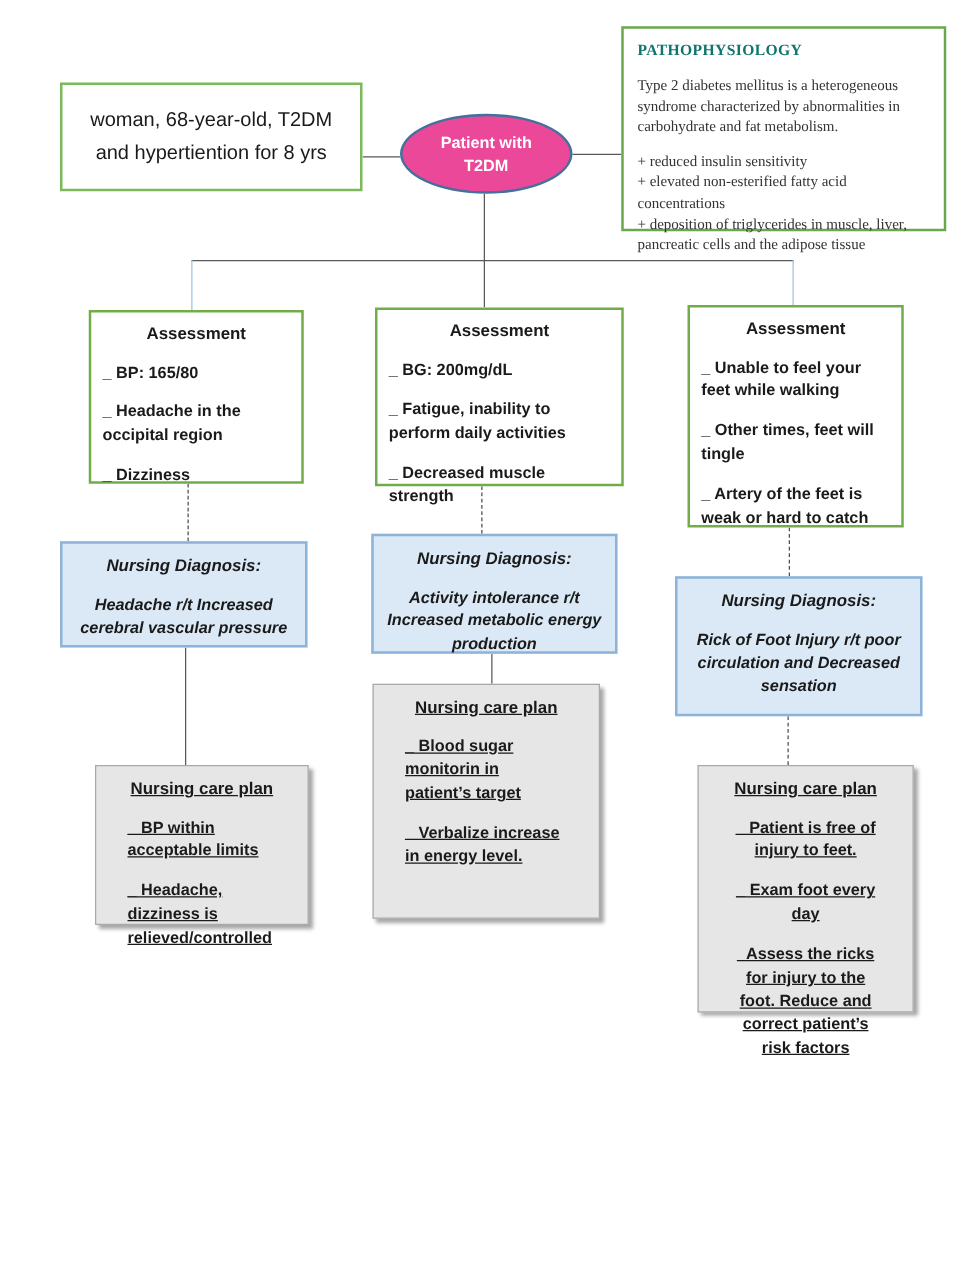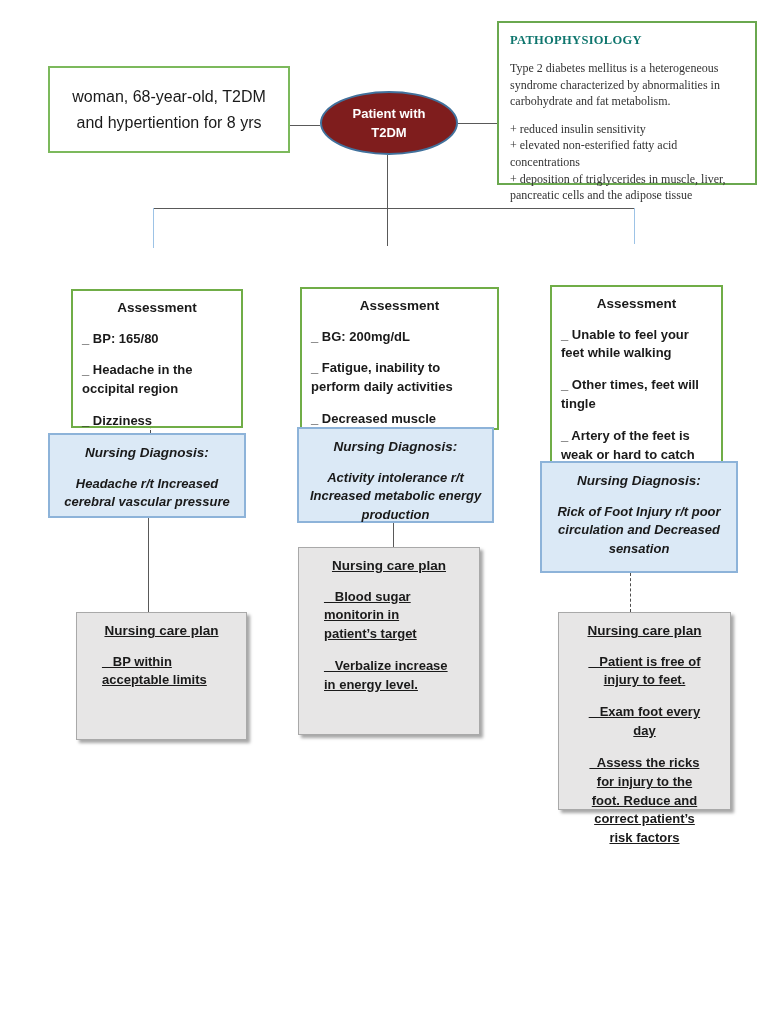--- a/index.html
+++ b/index.html
@@ -1,30 +1,30 @@
 <!DOCTYPE html>
 <html><head>
 <meta charset="utf-8">
 <style>
   html,body{margin:0;padding:0;background:#ffffff;}
   #canvas{
     position:relative;width:768px;height:1024px;background:#ffffff;overflow:hidden;
     font-family:"Liberation Sans","DejaVu Sans",sans-serif;color:#1a1a1a;
   }
   .abs{position:absolute;box-sizing:border-box;}
-  .assess-box{border:2px solid #70ad47;background:#ffffff;padding:7px 9px;font-weight:bold;font-size:13px;line-height:1.45;margin-top:41px;}
+  .assess-box{border:2px solid #70ad47;background:#ffffff;padding:7px 9px;font-weight:bold;font-size:13px;line-height:1.45;}
   .diag-box{border:2px solid #8db3d9;background:#dbe9f6;padding:8px 9px;font-weight:bold;font-size:13px;line-height:1.45;text-align:center;font-style:italic;}
   .care-box{border:1px solid #a9a9a9;background:#e7e6e6;padding:8px 25px;font-weight:bold;font-size:13px;line-height:1.45;box-shadow:3px 3px 3px rgba(0,0,0,0.35);text-decoration:underline;}
   .box-title{text-align:center;margin-bottom:12px;font-size:13.5px;font-weight:bold;}
   .box-item{margin-bottom:13px;}
   .box-item:last-child{margin-bottom:0;}
   
   .case-box{border:2px solid #7cb95c;background:#ffffff;font-size:16px;line-height:1.6;
     display:flex;align-items:center;justify-content:center;text-align:center;padding:6px 14px;}
-  .ellipse{background:#7f1d1d;border:2px solid #41719c;border-radius:50%;
+  .ellipse{background:#ec4899;border:2px solid #41719c;border-radius:50%;
     display:flex;align-items:center;justify-content:center;text-align:center;
     color:#ffffff;font-weight:bold;font-size:13px;line-height:1.5;padding:4px 18px;}
   .patho-box{border:2px solid #6aa84f;background:#ffffff;padding:9px 11px;
     font-family:"Liberation Serif","DejaVu Serif",serif;font-size:12px;line-height:1.38;color:#333333;}
   .patho-title{font-weight:bold;font-size:12.5px;letter-spacing:0.3px;margin-bottom:11px;color:#0f766e;}
   .patho-intro{margin-bottom:11px;}
   .patho-point{margin:0;}
   
   .hline{height:0;border-top:1px solid #595959;}
   .vline{width:0;border-left:1px solid #595959;}
@@ -100,20 +100,21 @@
   </div>
 
   <div class="abs diag-box" style="left:540px;top:461px;width:198px;height:112px;">
     <div class="box-title">Nursing Diagnosis:</div>
     <div>Rick of Foot Injury r/t poor circulation and Decreased sensation</div>
   </div>
 
   <div class="abs care-box" style="left:76px;top:612px;width:171px;height:128px;">
     <div class="box-title">Nursing care plan</div>
     <div class="box-item">_ BP within acceptable limits</div>
+    <div class="box-item">_ Headache, dizziness is relieved/controlled</div>
   </div>
 
   <div class="abs care-box" style="left:298px;top:547px;width:182px;height:188px;">
     <div class="box-title">Nursing care plan</div>
     <div class="box-item">_ Blood sugar monitorin in patient’s target</div>
     <div class="box-item">_ Verbalize increase in energy level.</div>
   </div>
 
   <div class="abs care-box" style="left:558px;top:612px;width:173px;height:198px;text-align:center;">
     <div class="box-title">Nursing care plan</div>

